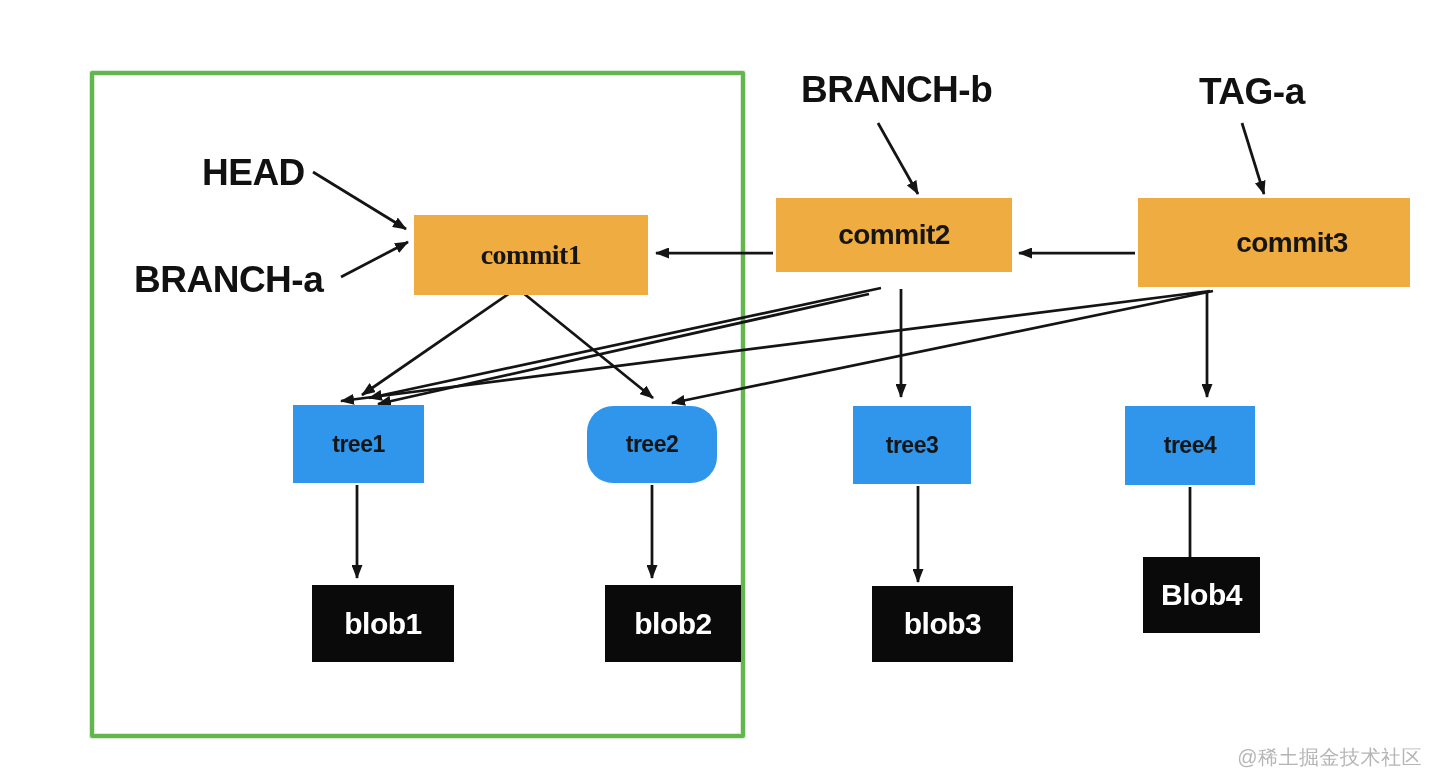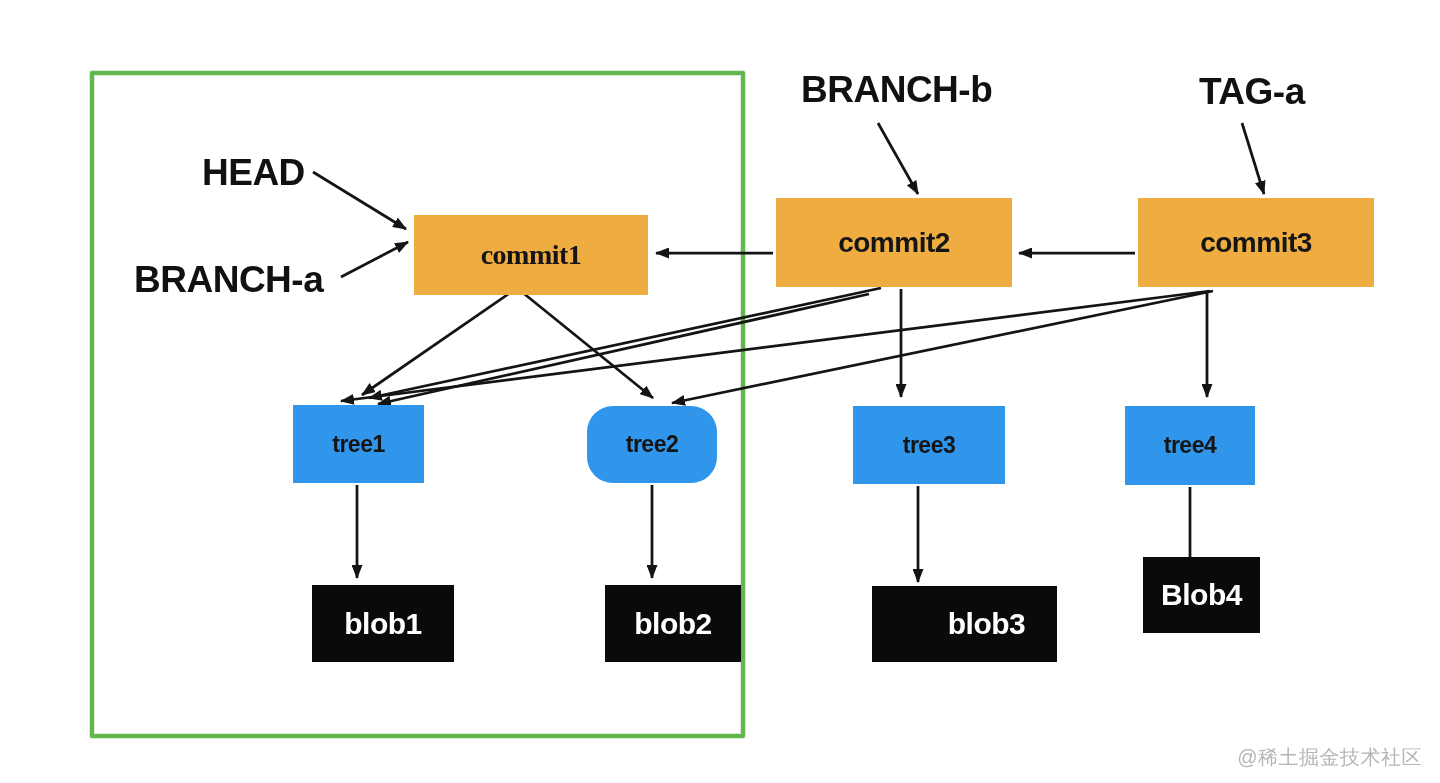--- a/index.html
+++ b/index.html
@@ -35,31 +35,31 @@
   .node{
     position:absolute;display:flex;align-items:center;justify-content:center;
     font-weight:bold;color:var(--node-text);line-height:1;
     letter-spacing:-0.5px;
   }
   .commit{background:var(--commit-fill);font-size:28px;}
   .tree{background:var(--tree-fill);font-size:23px;}
   .blob{background:var(--blob-fill);color:var(--blob-text);font-size:30px;margin-left:24px;}
 
   #commit1{left:414px;top:215px;width:234px;height:80px;font-family:Liberation Serif, serif;}
-  #commit2{left:776px;top:198px;width:236px;height:89px;}
-  #commit3{left:1138px;top:198px;width:236px;height:89px;}
+  #commit2{left:776px;top:198px;width:236px;height:74px;}
+  #commit3{left:1138px;top:198px;width:236px;height:89px;padding-left:36px;}
 
   #tree1{left:293px;top:405px;width:131px;height:78px;}
   #tree2{left:587px;top:406px;width:130px;height:77px;border-radius:26px;}
-  #tree3{left:853px;top:406px;width:152px;height:78px;}
+  #tree3{left:853px;top:406px;width:118px;height:78px;}
   #tree4{left:1125px;top:406px;width:130px;height:79px;}
 
   #blob1{left:288px;top:585px;width:142px;height:77px;}
   #blob2{left:581px;top:585px;width:136px;height:77px;}
-  #blob3{left:848px;top:586px;width:141px;height:76px;padding-left:44px;}
+  #blob3{left:848px;top:586px;width:141px;height:76px;}
   #blob4{left:1119px;top:557px;width:117px;height:76px;}
 
   .ref-label{
     position:absolute;font-weight:bold;font-size:37px;line-height:1;
     letter-spacing:-0.5px;color:#111;white-space:nowrap;
   }
   #label-head{left:202px;top:154px;}
   #label-branch-a{left:134px;top:261px;}
   #label-branch-b{left:801px;top:71px;}
   #label-tag-a{left:1199px;top:73px;}

